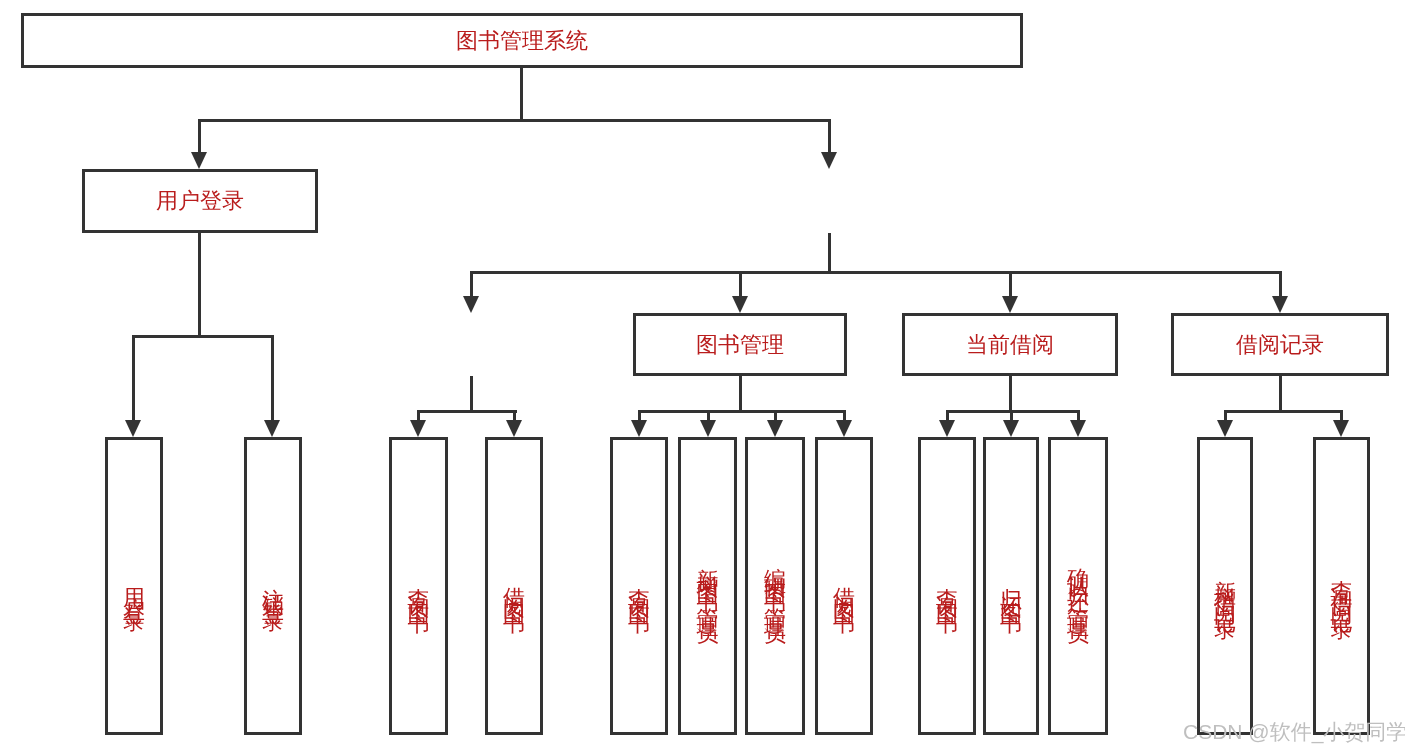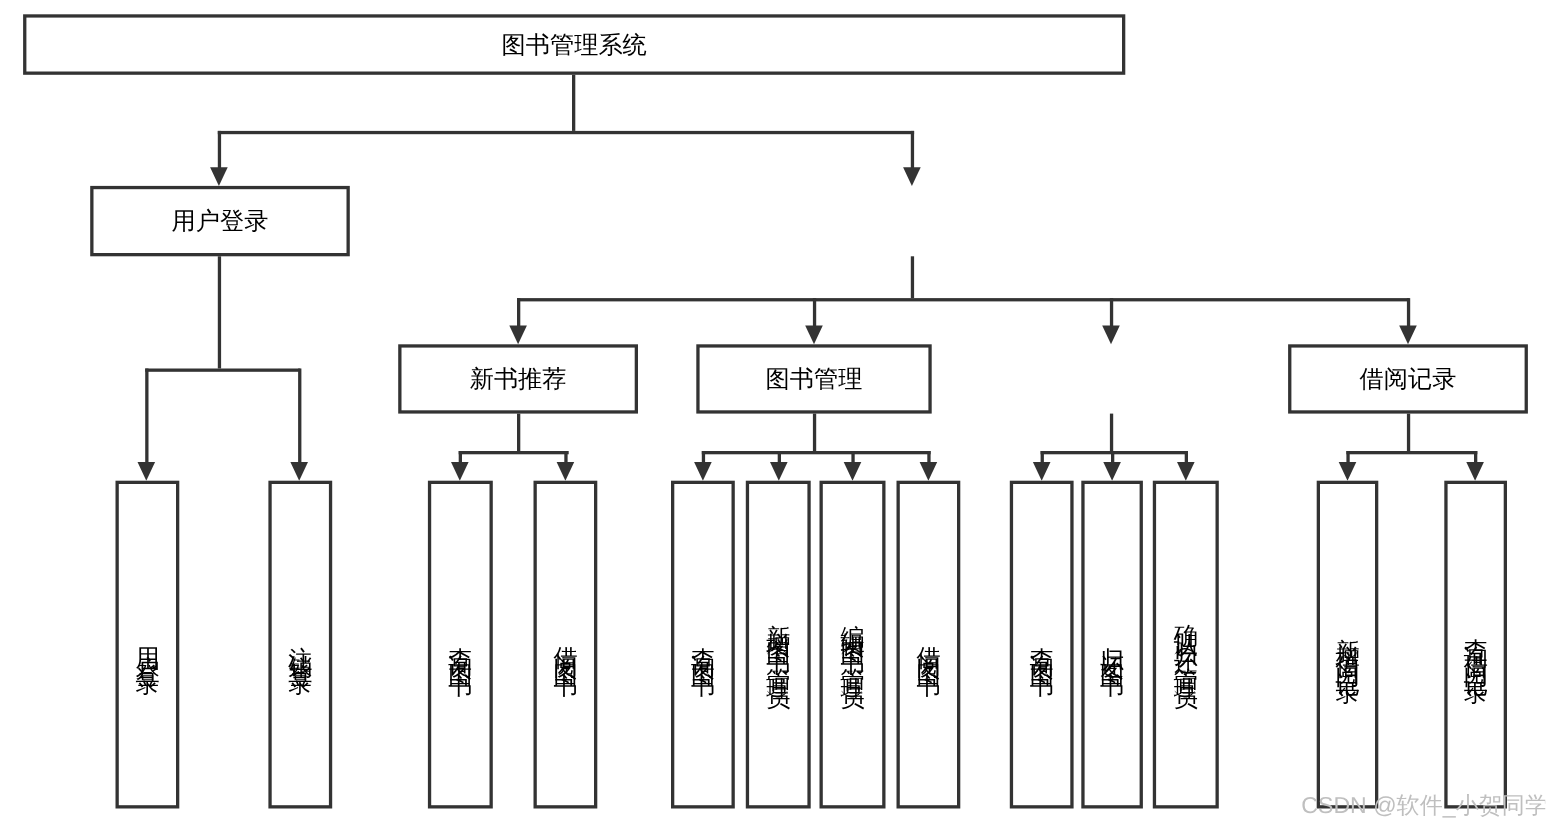--- a/index.html
+++ b/index.html
@@ -4,21 +4,21 @@
 <style>
   html,body { margin:0; padding:0; background:#ffffff; }
   #canvas {
     position:relative; width:1405px; height:747px; background:#ffffff;
     font-family:"Liberation Sans","DejaVu Sans",sans-serif; overflow:hidden;
   }
   .box {
     position:absolute; box-sizing:border-box;
     border:3px solid #333333; background:#ffffff;
     display:flex; align-items:center; justify-content:center;
-    font-size:22px; color:#000000; text-align:center;
+    font-size:22px; color:#b91c1c; text-align:center;
   }
   .vtext span {
     writing-mode:vertical-rl; text-orientation:mixed;
     letter-spacing:8px; line-height:1.1;
   }
   .hline { position:absolute; height:3px; background:#333333; }
   .vline { position:absolute; width:3px; background:#333333; }
   .arrow {
     position:absolute; width:0; height:0;
     border-left:8px solid transparent; border-right:8px solid transparent;
@@ -60,25 +60,25 @@
   <div class="hline" style="left:470px; top:271px; width:811px;"></div>
   <div class="vline" style="left:470px; top:271px; height:28px;"></div>
   <div class="arrow" style="left:463px; top:296px;"></div>
   <div class="vline" style="left:739px; top:271px; height:28px;"></div>
   <div class="arrow" style="left:732px; top:296px;"></div>
   <div class="vline" style="left:1009px; top:271px; height:28px;"></div>
   <div class="arrow" style="left:1002px; top:296px;"></div>
   <div class="vline" style="left:1279px; top:271px; height:28px;"></div>
   <div class="arrow" style="left:1272px; top:296px;"></div>
 
-  <div class="box" style="left:362px; top:313px; width:218px; height:63px;">
-    <span>新书推荐</span>
-  </div>
   <div class="box" style="left:633px; top:313px; width:214px; height:63px;">
     <span>图书管理</span>
+  </div>
+  <div class="box" style="left:902px; top:313px; width:216px; height:63px;">
+    <span>当前借阅</span>
   </div>
   <div class="box" style="left:1171px; top:313px; width:218px; height:63px;">
     <span>借阅记录</span>
   </div>
 
   <div class="vline" style="left:470px; top:376px; height:34px;"></div>
   <div class="hline" style="left:417px; top:410px; width:100px;"></div>
   <div class="vline" style="left:417px; top:410px; height:12px;"></div>
   <div class="arrow" style="left:410px; top:420px;"></div>
   <div class="vline" style="left:513px; top:410px; height:12px;"></div>

